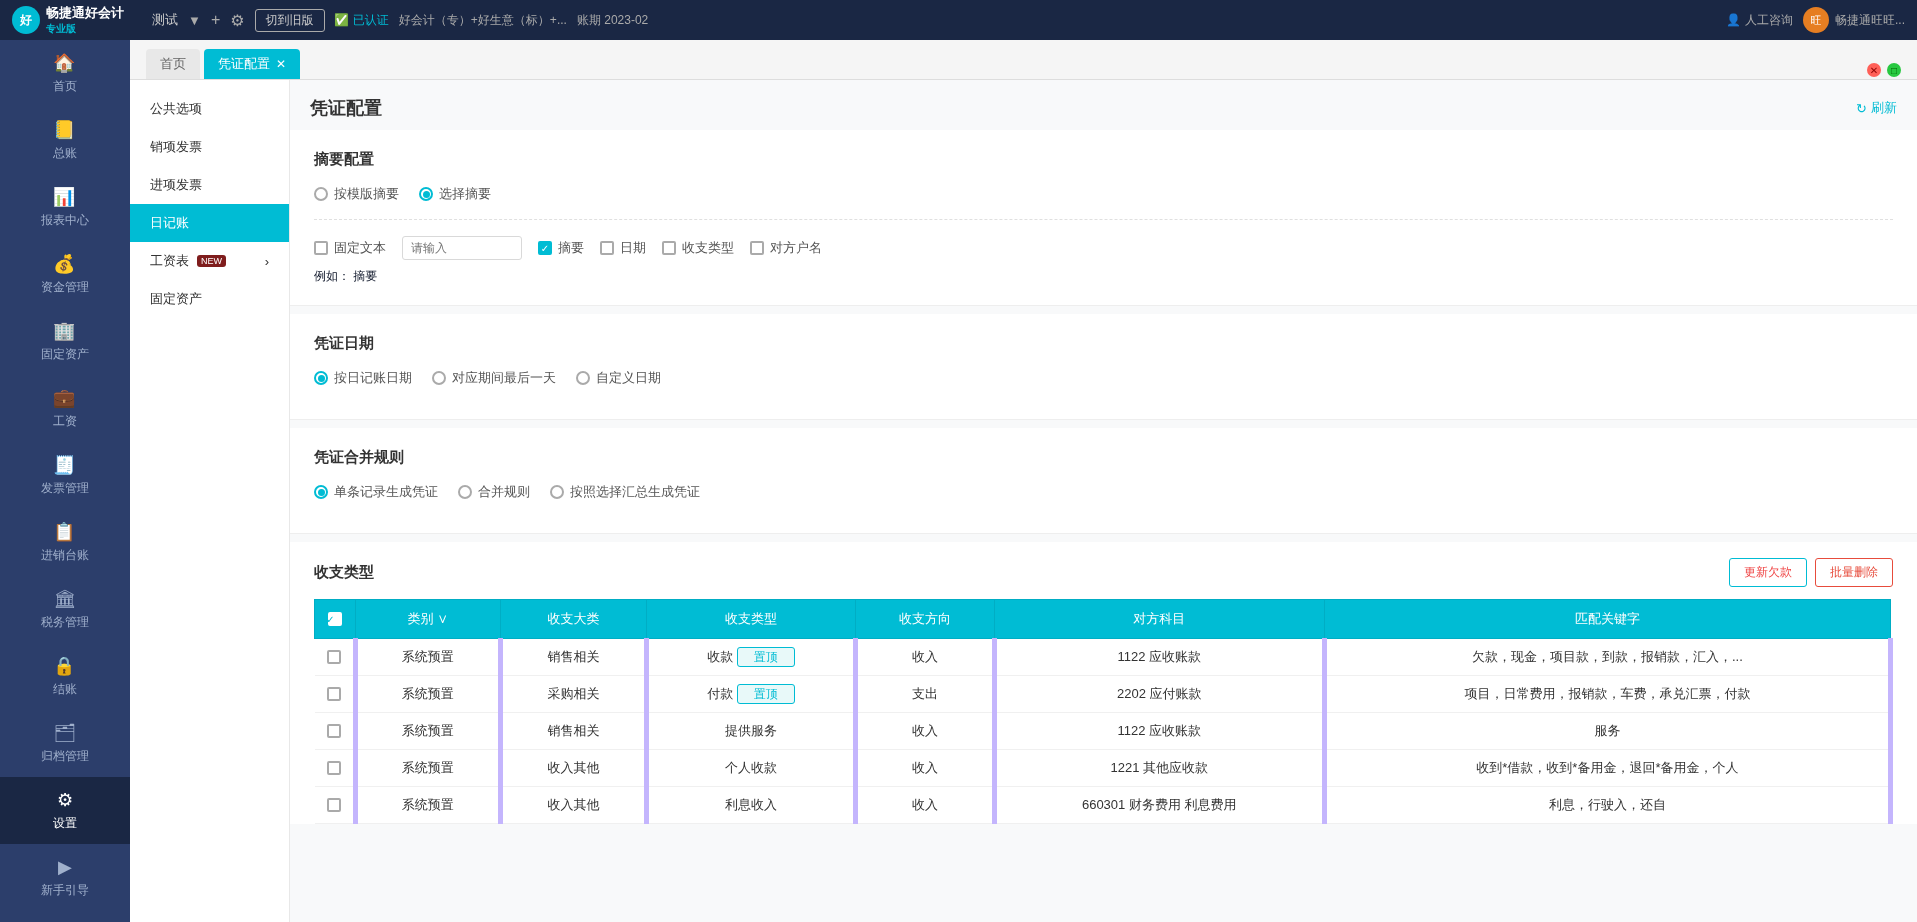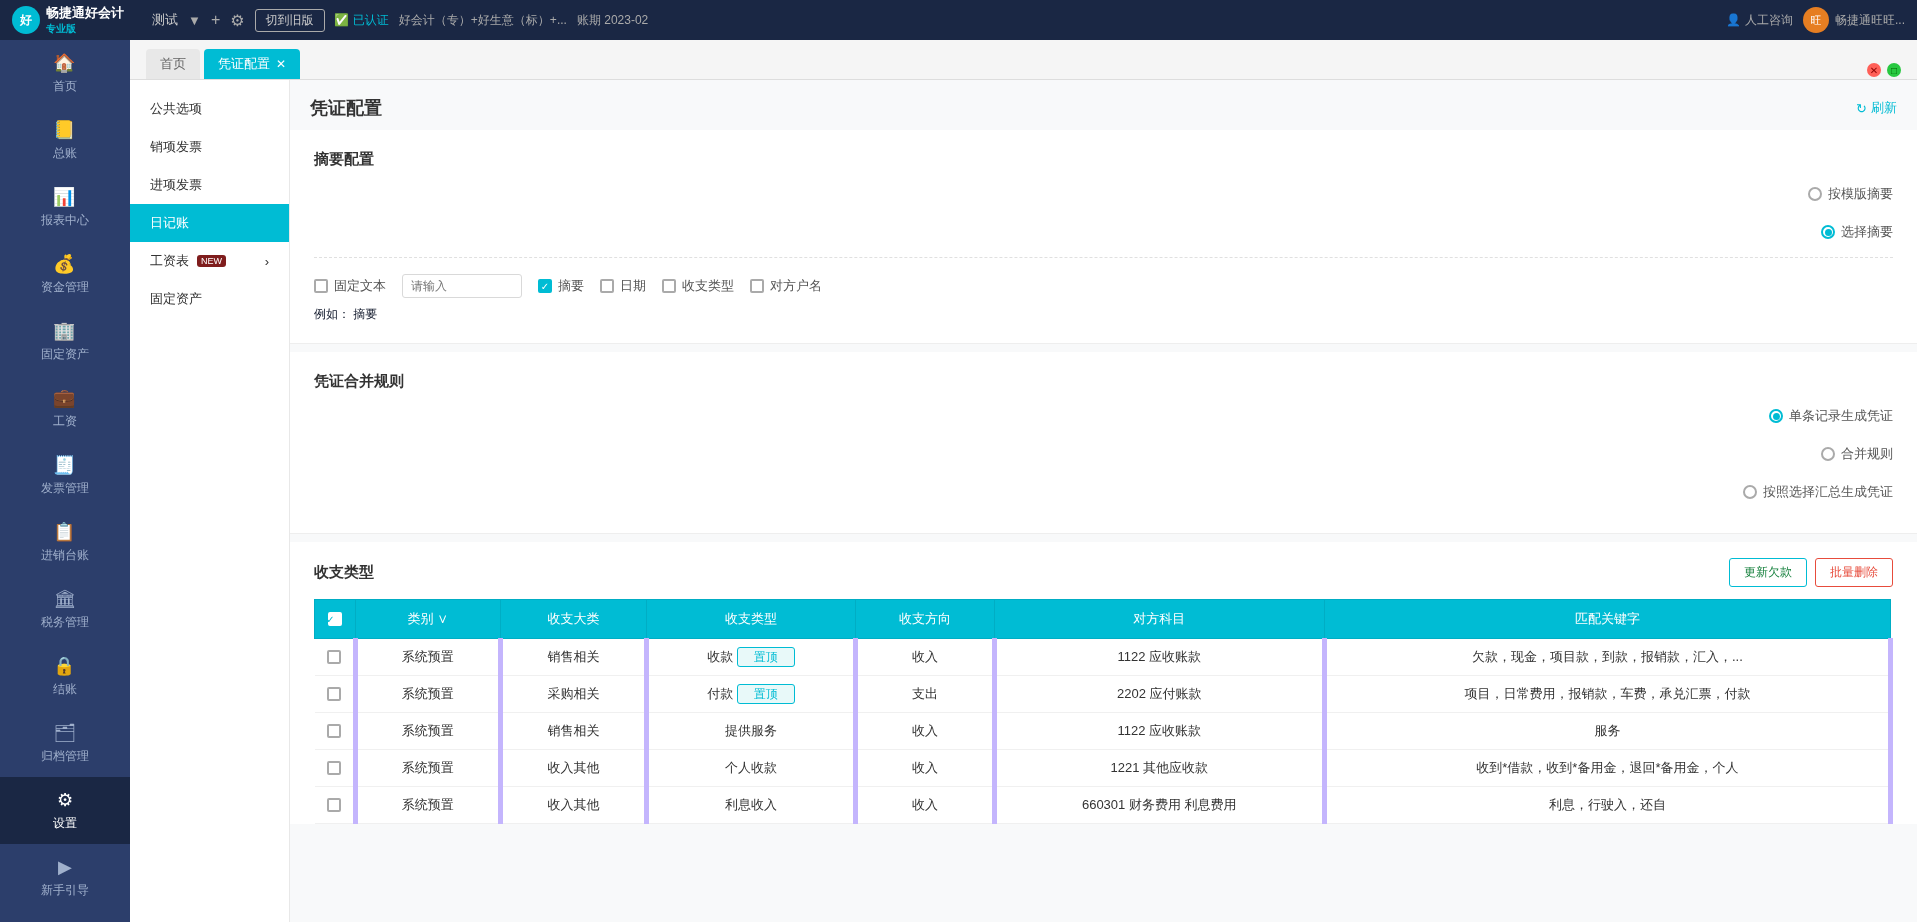--- a/index.html
+++ b/index.html
@@ -52,42 +52,42 @@
     .panel-header { display: flex; align-items: center; justify-content: space-between; padding: 16px 20px 10px; }
     .panel-title { font-size: 18px; font-weight: bold; color: #333; }
     .refresh-btn { color: #00bcd4; cursor: pointer; font-size: 13px; display: flex; align-items: center; gap: 4px; }
 
     
     .section { background: #fff; margin: 0 0 8px 0; padding: 20px 24px; border-bottom: 1px solid #eee; }
     .section-title { font-size: 15px; font-weight: bold; color: #333; margin-bottom: 16px; }
     .section-divider { border: none; border-top: 1px dashed #e0e0e0; margin: 16px 0; }
 
     
-    .radio-group { display: flex; align-items: flex-end; gap: 20px; margin-bottom: 12px; flex-direction: column; }
+    .radio-group { display: flex; align-items: flex-start; gap: 20px; margin-bottom: 12px; }
     .radio-item { display: flex; align-items: center; gap: 6px; cursor: pointer; font-size: 13px; color: #555; }
     .radio-circle { width: 14px; height: 14px; border: 2px solid #aaa; border-radius: 50%; display: flex; align-items: center; justify-content: center; }
     .radio-circle.checked { border-color: #00bcd4; }
     .radio-circle.checked::after { content: ''; width: 7px; height: 7px; background: #00bcd4; border-radius: 50%; }
 
     
     .checkbox-group { display: flex; align-items: center; gap: 16px; margin-bottom: 8px; }
     .checkbox-item { display: flex; align-items: center; gap: 6px; cursor: pointer; font-size: 13px; color: #555; }
     .checkbox-box { width: 14px; height: 14px; border: 2px solid #aaa; border-radius: 2px; display: flex; align-items: center; justify-content: center; }
     .checkbox-box.checked { border-color: #00bcd4; background: #00bcd4; }
     .checkbox-box.checked::after { content: '✓'; color: #fff; font-size: 10px; }
     .text-input { border: 1px solid #d9d9d9; border-radius: 3px; padding: 4px 8px; font-size: 12px; width: 120px; color: #999; }
     .example-text { color: #0f172a; font-size: 12px; margin-top: 6px; }
 
     
     .table-section { background: #fff; padding: 16px 24px 0; }
     .table-header-row { display: flex; align-items: center; justify-content: space-between; margin-bottom: 12px; }
     .table-title { font-size: 15px; font-weight: bold; color: #333; }
     .table-actions { display: flex; gap: 8px; }
     .table-action-btn { padding: 5px 14px; border: 1px solid; border-radius: 3px; cursor: pointer; font-size: 12px; }
-    .btn-update { border-color: #00bcd4; color: #15803d; background: #fff; }
+    .btn-update { border-color: #00bcd4; color: #ef4444; background: #fff; }
     .btn-delete { border-color: #e74c3c; color: #e74c3c; background: #fff; }
 
     
     .data-table { width: 100%; border-collapse: collapse; }
     .data-table th { background: #00bcd4; color: #fff; padding: 10px 12px; font-size: 13px; font-weight: normal; text-align: center; border: 1px solid #00adc4; }
     .data-table td { padding: 9px 12px; font-size: 13px; border-bottom: 1px solid #f0f0f0; border-right: 5px solid #c4b5fd; text-align: center; color: #333; }
     .data-table .checkbox-cell { width: 36px; }
     .reset-tag { background: #e8f9f9; border: 1px solid #00bcd4; color: #00bcd4; padding: 2px 16px; border-radius: 3px; font-size: 12px; cursor: pointer; }
     .win-btn { width: 14px; height: 14px; border-radius: 50%; cursor: pointer; border: none; display: flex; align-items: center; justify-content: center; font-size: 10px; }
     .win-close { background: #ff5f57; color: #8b0000; }
@@ -276,20 +276,37 @@
               <div class="checkbox-box"></div>
               <span>对方户名</span>
             </label>
           </div>
           <div class="example-text">
             <span>例如：</span>
             <span>摘要</span>
           </div>
         </div>
 
+        <div class="section">
+          <div class="section-title">凭证日期</div>
+          <div class="radio-group">
+            <label class="radio-item">
+              <div class="radio-circle checked"></div>
+              <span>按日记账日期</span>
+            </label>
+            <label class="radio-item">
+              <div class="radio-circle"></div>
+              <span>对应期间最后一天</span>
+            </label>
+            <label class="radio-item">
+              <div class="radio-circle"></div>
+              <span>自定义日期</span>
+            </label>
+          </div>
+        </div>
 
         <div class="section">
           <div class="section-title">凭证合并规则</div>
           <div class="radio-group">
             <label class="radio-item">
               <div class="radio-circle checked"></div>
               <span>单条记录生成凭证</span>
             </label>
             <label class="radio-item">
               <div class="radio-circle"></div>

